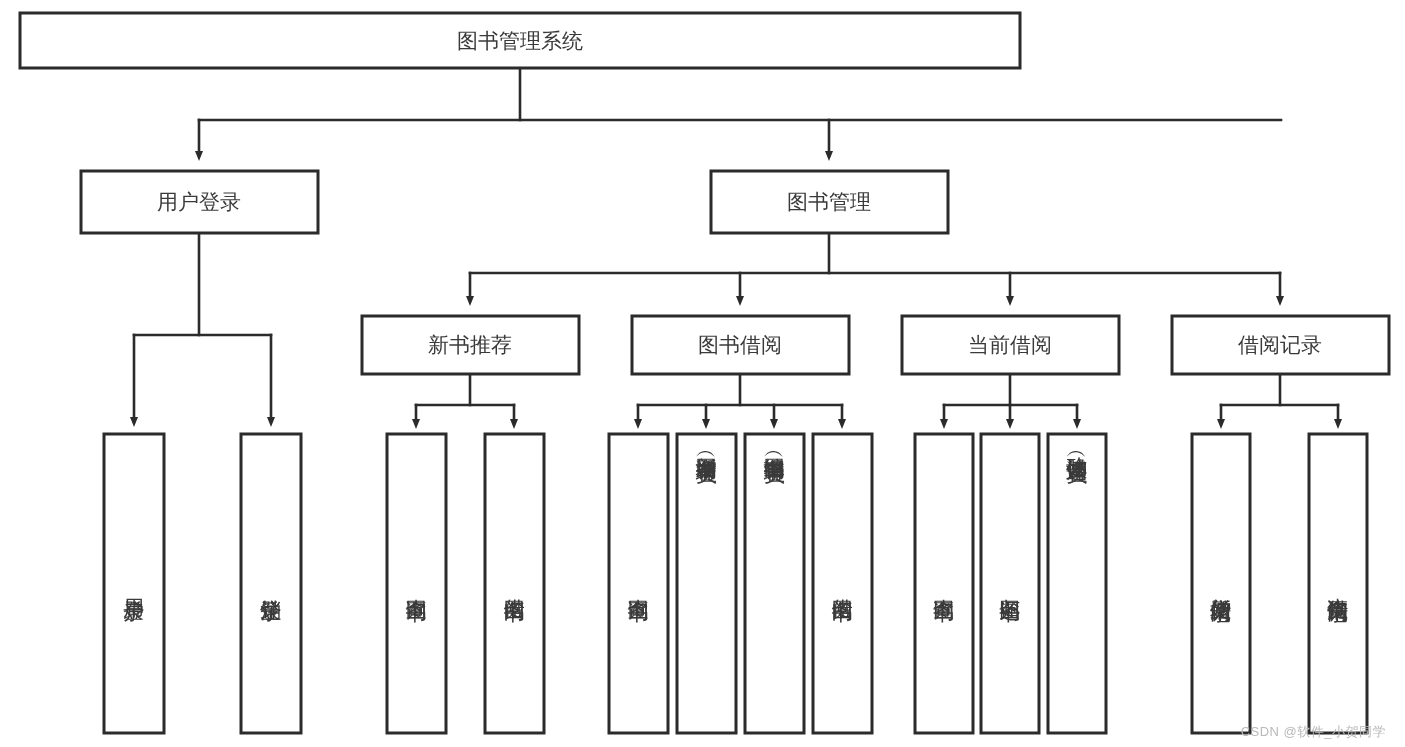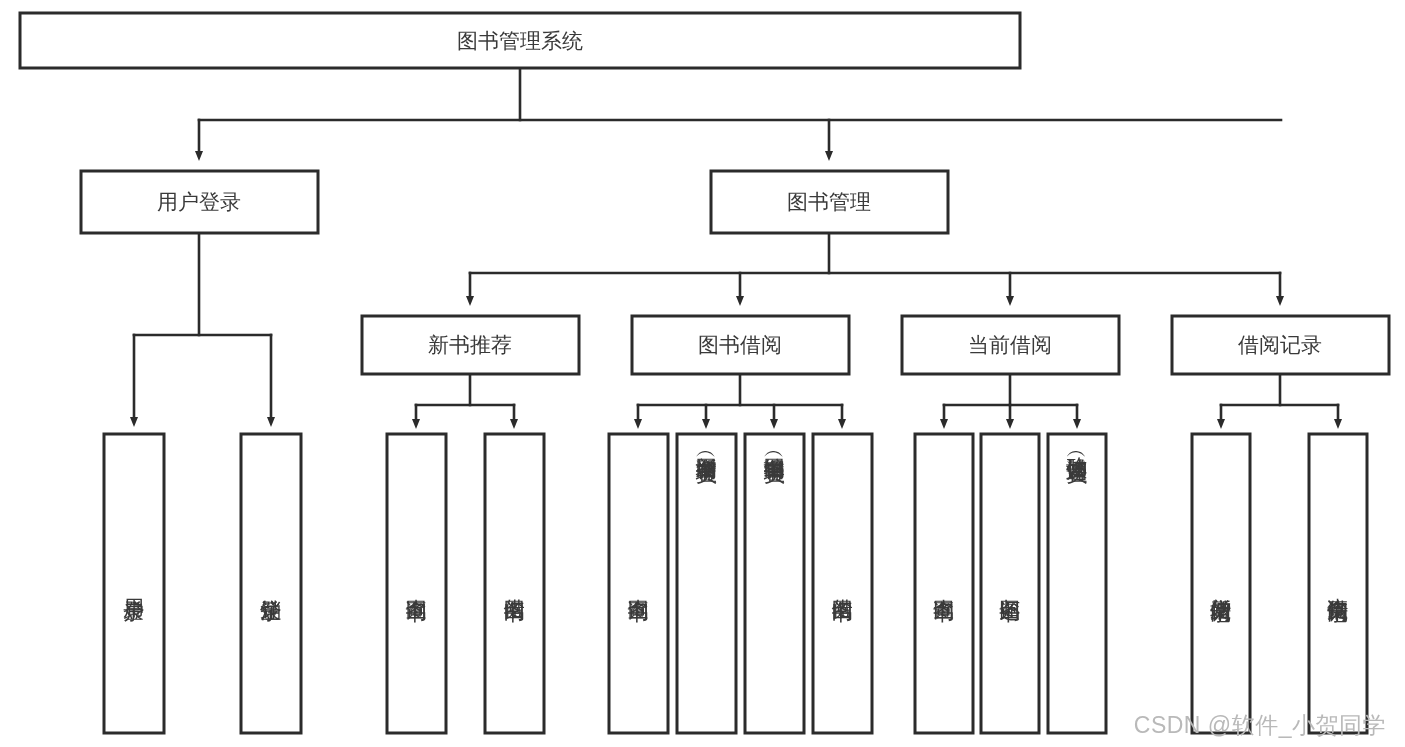--- a/index.html
+++ b/index.html
@@ -18,21 +18,21 @@
   }
   .leaf-label-wrap{
     position:absolute;display:flex;align-items:center;justify-content:center;
     writing-mode:vertical-rl;text-orientation:upright;
     font-size:21px;color:#3a3a3a;line-height:1.22;letter-spacing:1px;
     font-family:"Liberation Sans","DejaVu Sans",sans-serif;
     white-space:nowrap;pointer-events:none;
   }
   .watermark{
     position:absolute;right:8px;bottom:6px;
-    font-size:23px;color:#b9b9b9;letter-spacing:.5px;
+    font-size:13px;color:#b9b9b9;letter-spacing:.5px;
     font-family:"Liberation Sans","DejaVu Sans",sans-serif;
   }
 </style>
 </head>
 <body>
 
 <div id="diagram-root">
 
   <svg id="flowchart" viewBox="0 0 1405 747">
     <defs>

